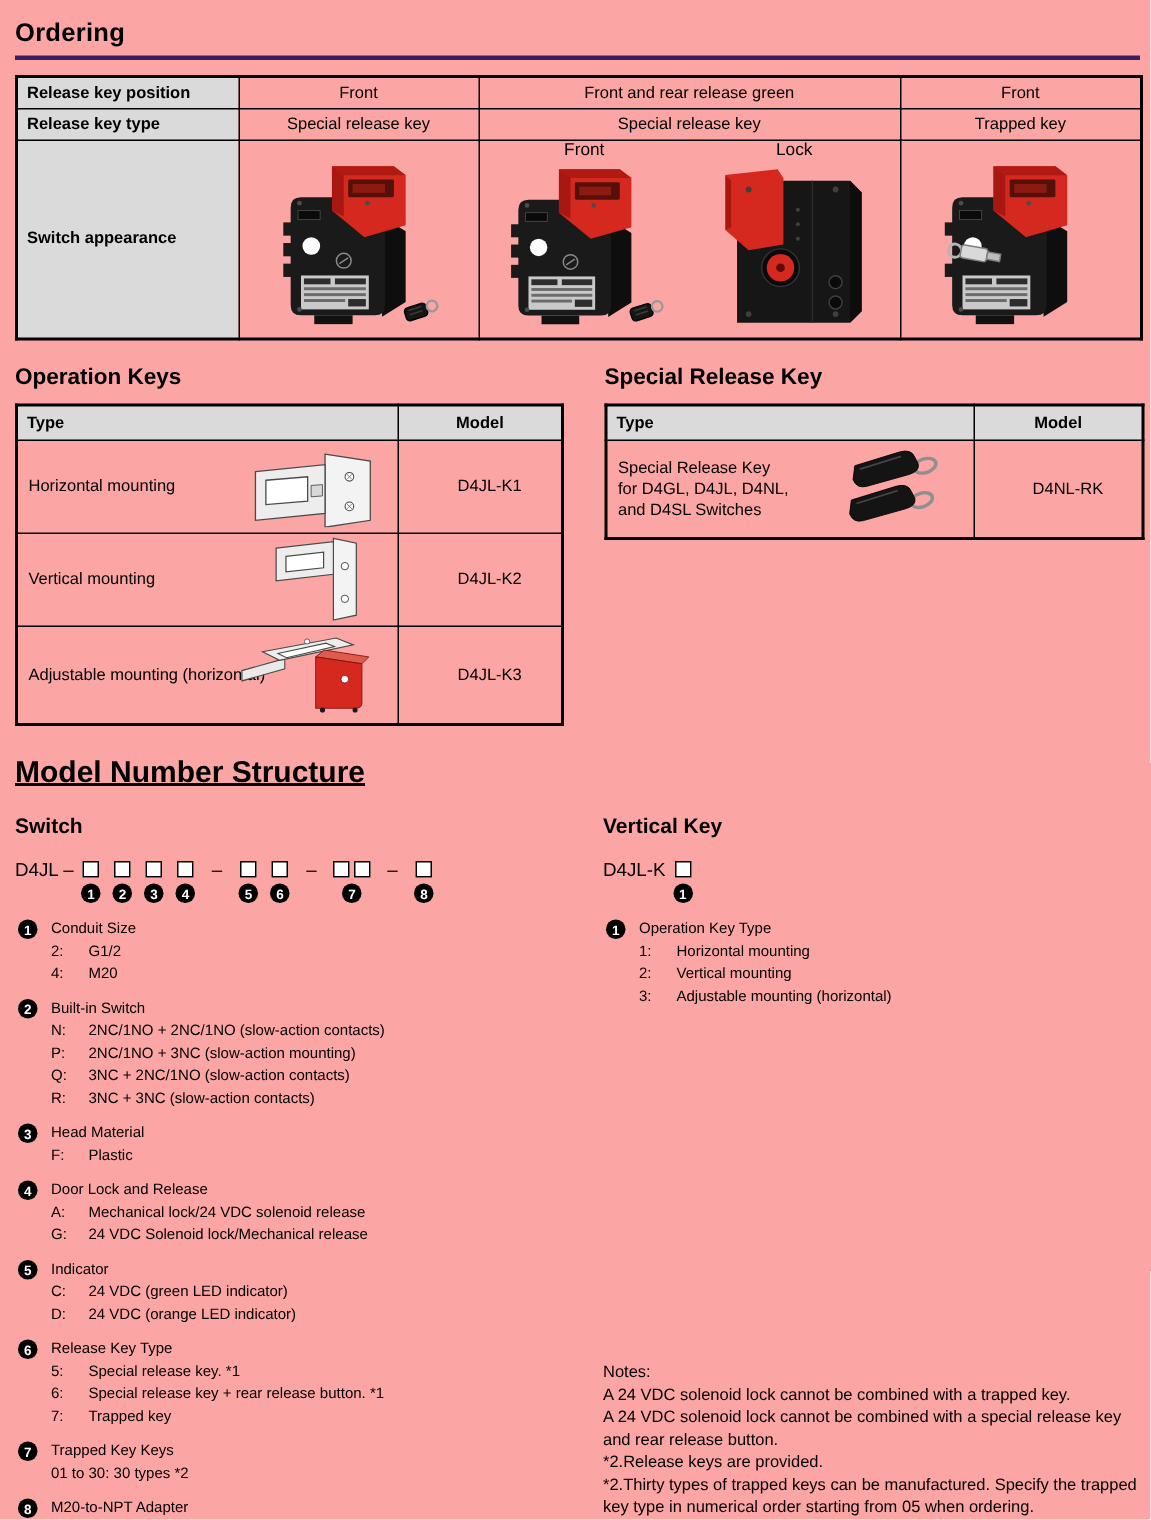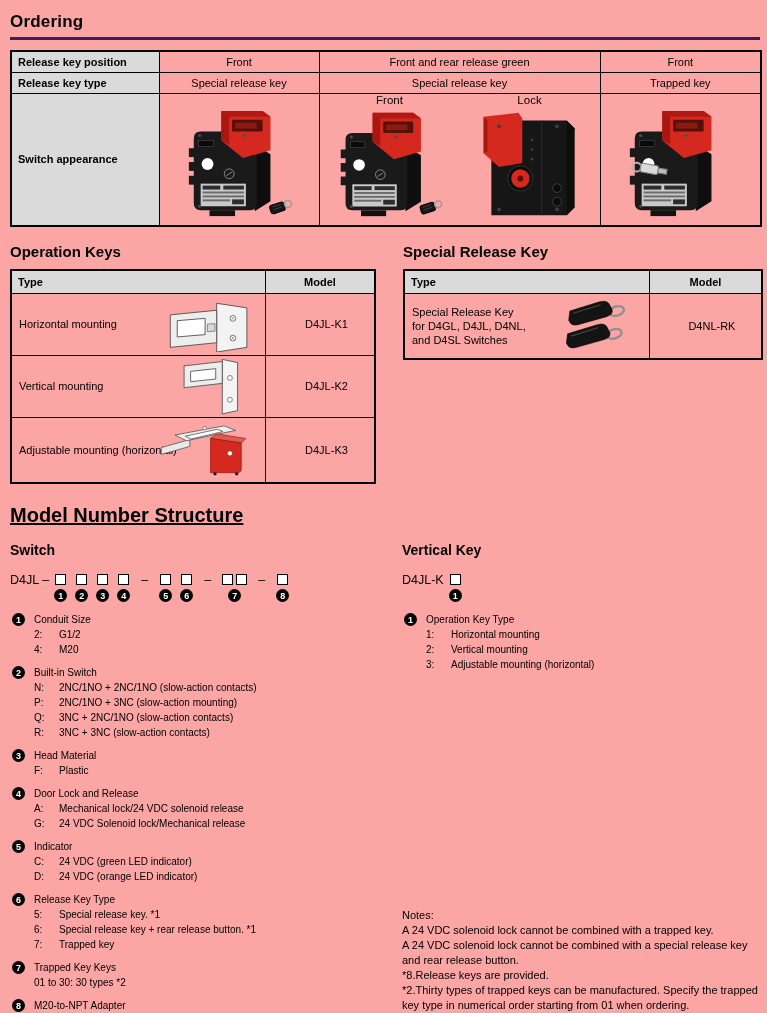--- a/index.html
+++ b/index.html
@@ -553,17 +553,17 @@
             </div>
         </div>
       </div>
     </div>
   </div>
 
   <div class="notes">
     <div>Notes:</div>
     <div>A 24 VDC solenoid lock cannot be combined with a trapped key.</div>
     <div>A 24 VDC solenoid lock cannot be combined with a special release key and rear release button.</div>
-    <div>*8.Release keys are provided.</div>
-    <div>*2.Thirty types of trapped keys can be manufactured. Specify the trapped key type in numerical order starting from 01 when ordering.</div>
+    <div>*2.Release keys are provided.</div>
+    <div>*2.Thirty types of trapped keys can be manufactured. Specify the trapped key type in numerical order starting from 05 when ordering.</div>
   </div>
 
 </div>
 
 </body></html>

